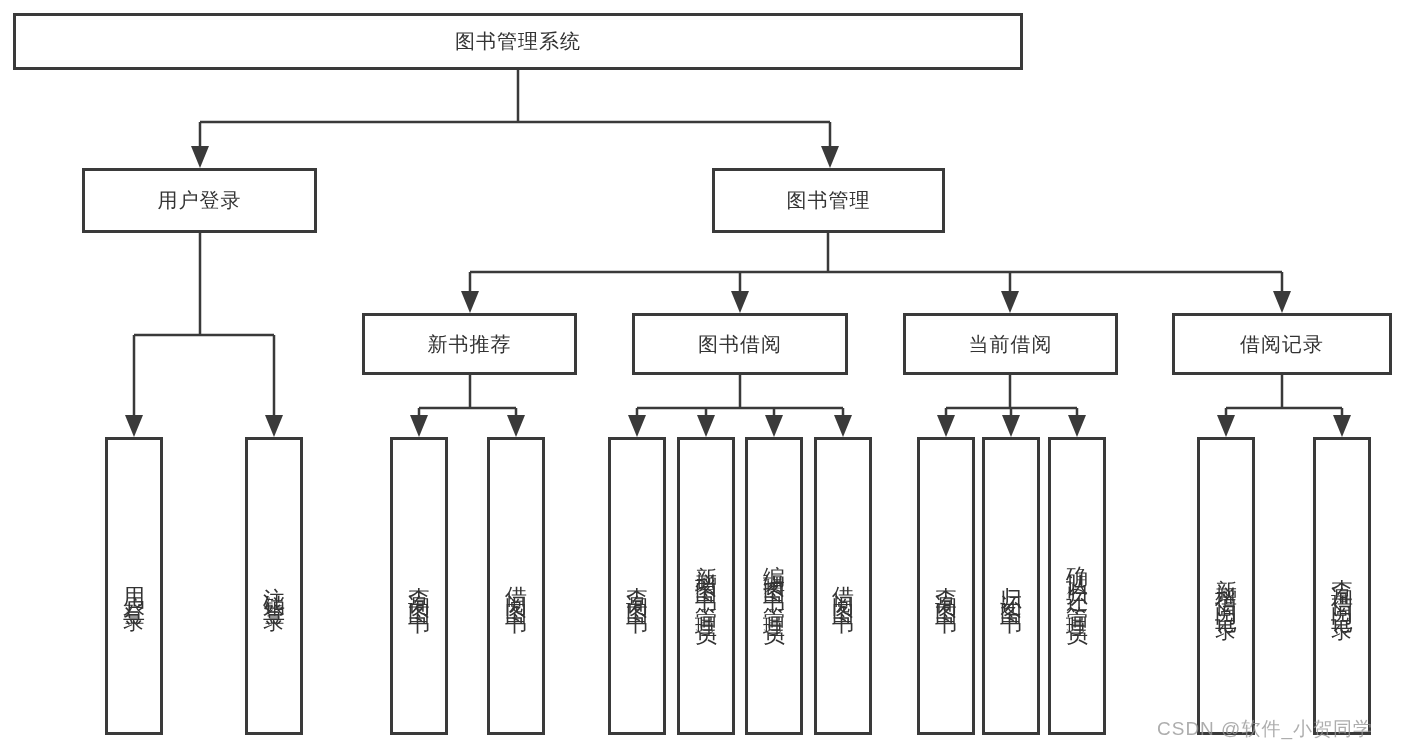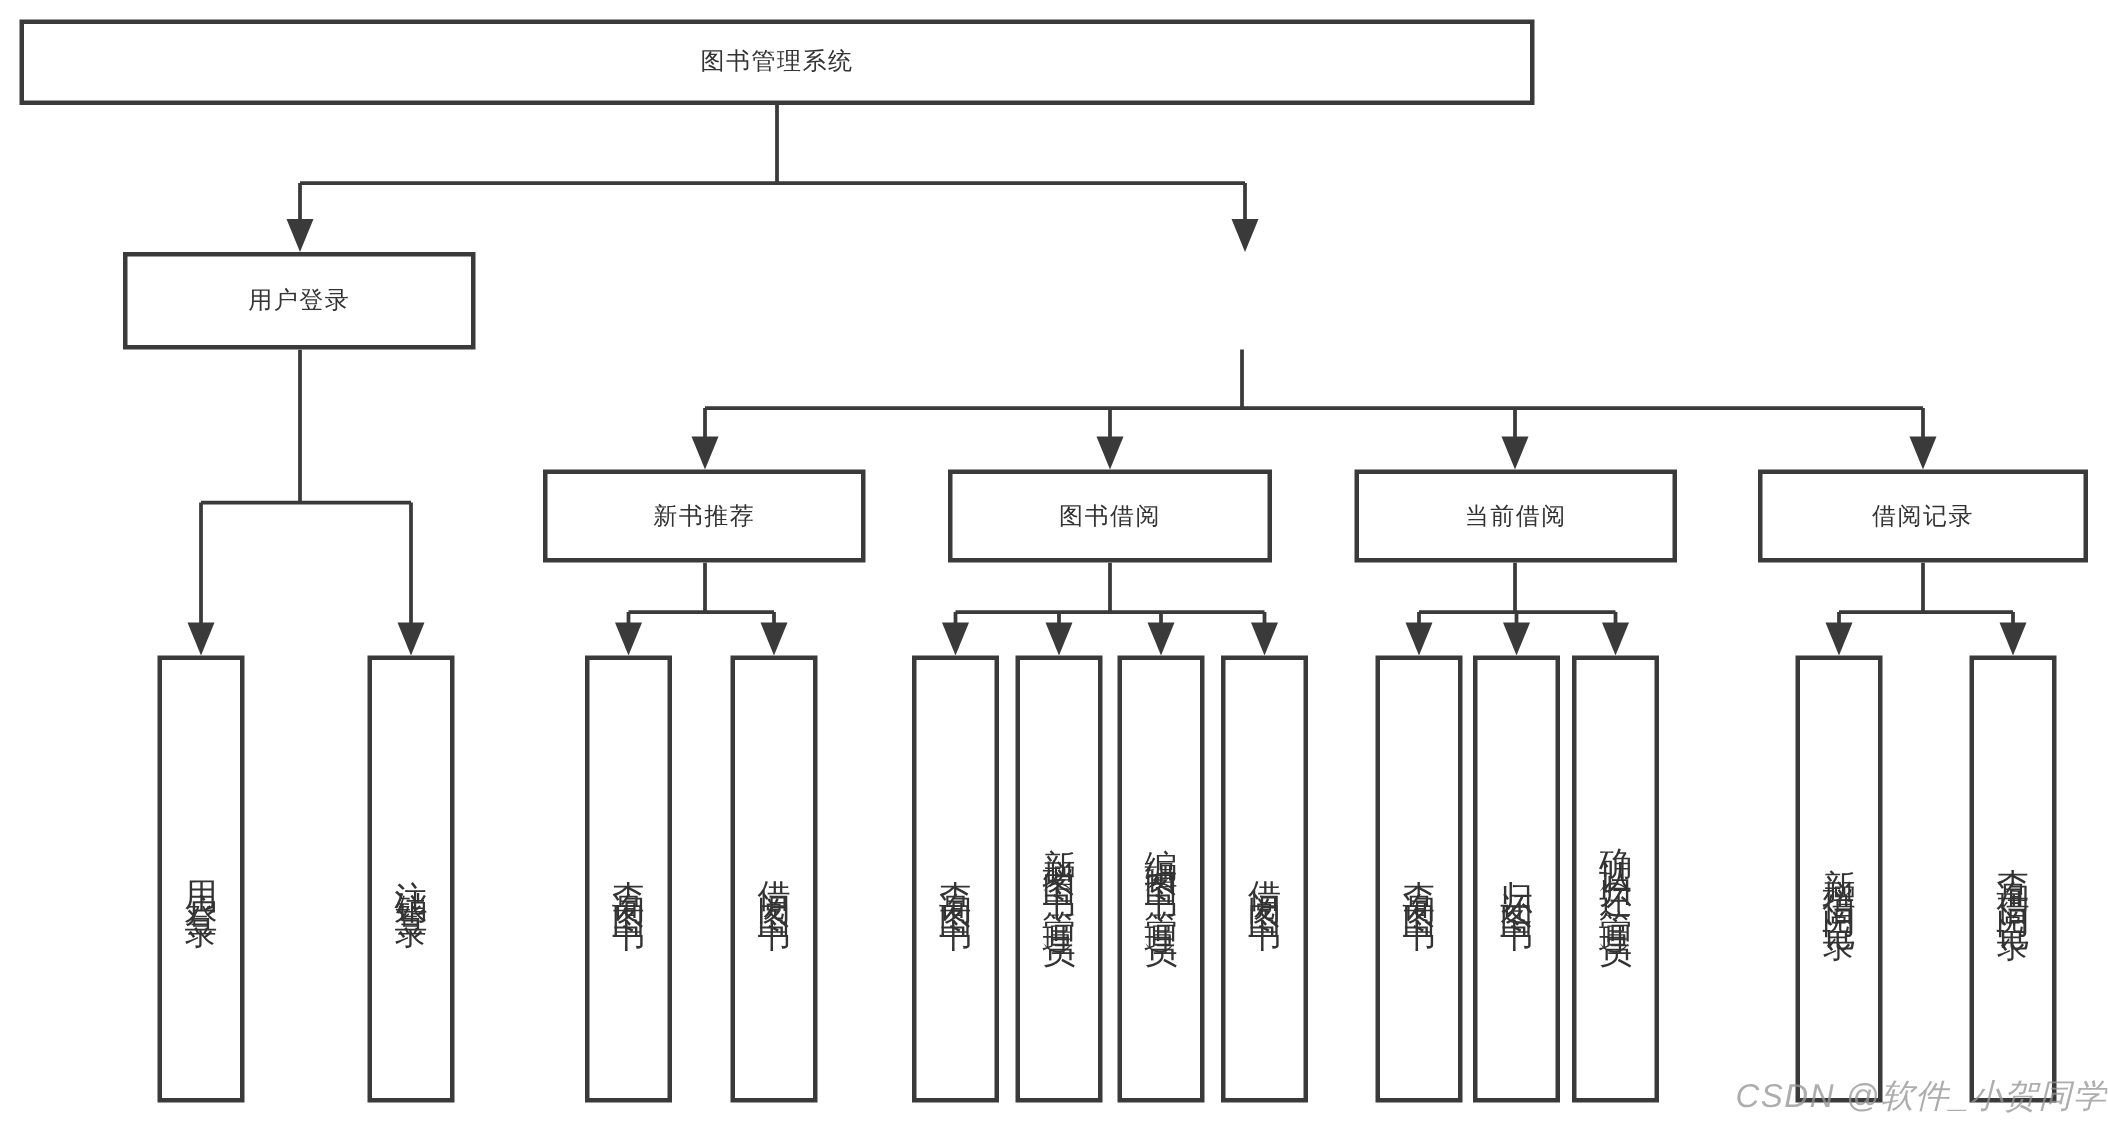--- a/index.html
+++ b/index.html
@@ -21,44 +21,43 @@
     position: absolute;
     box-sizing: border-box;
     border: 3px solid #3a3a3a;
     background: #ffffff;
     display: flex;
     align-items: center;
     justify-content: center;
     font-weight: 500;
     letter-spacing: 1px;
   }
-  .hnode { font-size: 16px; }
+  .hnode { font-size: 20px; }
   .root-node {
     left: 13px; top: 13px; width: 1010px; height: 57px;
   }
   .vnode {
     top: 437px;
     width: 58px;
     height: 298px;
   }
   .vnode .vtext {
     writing-mode: vertical-rl;
     letter-spacing: 0.38em;
     font-size: 22px;
     line-height: 1;
   }
   .watermark {
     position: absolute;
     left: 1157px;
     top: 716px;
-    font-size: 22px;
+    font-size: 19px;
     color: rgba(150, 150, 150, 0.78);
     letter-spacing: 1px;
     white-space: nowrap;
-    font-style: italic;
   }
 </style>
 </head>
 <body>
 
 <div id="canvas">
 
   <svg id="wires" viewBox="0 0 1405 747" xmlns="http://www.w3.org/2000/svg">
     <g stroke="#3a3a3a" stroke-width="2.5" fill="none">
 
@@ -98,20 +97,23 @@
       <polygon points="1333,415 1351,415 1342,437"></polygon>
     </g>
   </svg>
 
   <div class="node hnode root-node">
     <span>图书管理系统</span>
   </div>
 
   <div class="node hnode" style="left:82px; top:168px; width:235px; height:65px;">
     <span>用户登录</span>
+  </div>
+  <div class="node hnode" style="left:712px; top:168px; width:233px; height:65px;">
+    <span>图书管理</span>
   </div>
 
   <div class="node hnode" style="left:362px; top:313px; width:215px; height:62px;">
     <span>新书推荐</span>
   </div>
   <div class="node hnode" style="left:903px; top:313px; width:215px; height:62px;">
     <span>当前借阅</span>
   </div>
   <div class="node hnode" style="left:632px; top:313px; width:216px; height:62px;">
     <span>图书借阅</span>

